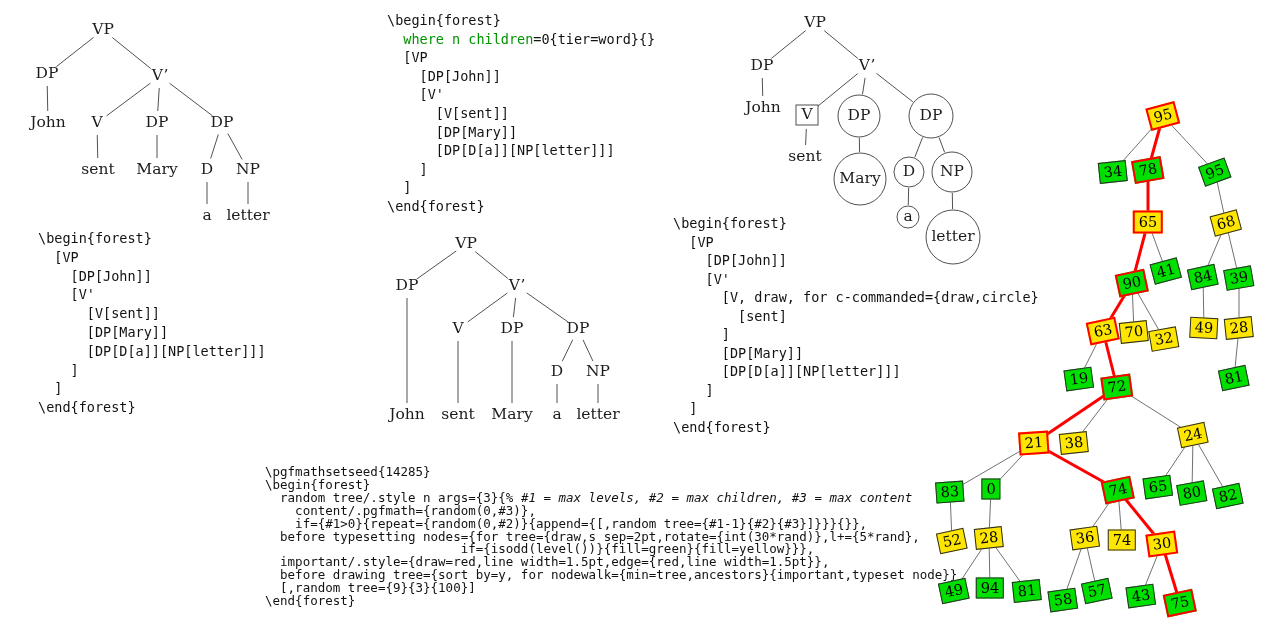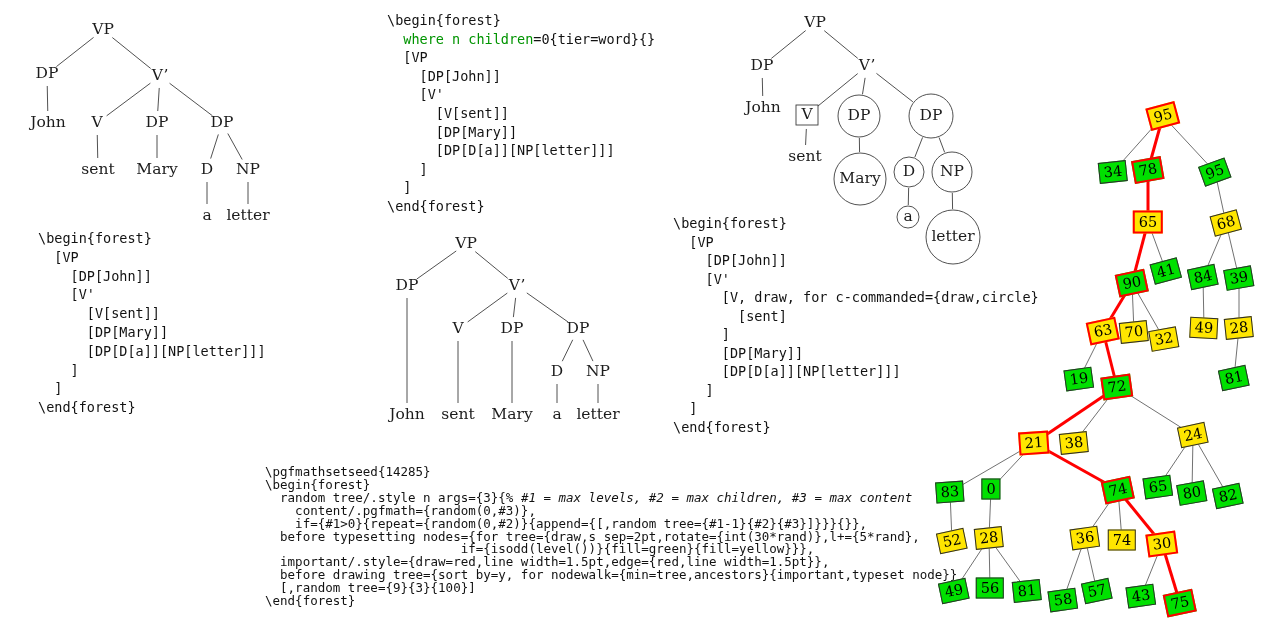--- a/index.html
+++ b/index.html
@@ -186,19 +186,19 @@
     <div class="rnode imp" style="left: 1118px; top: 490px; background: rgb(0, 224, 0); transform: translate(-50%, -50%) rotate(-12deg);">74</div>
     <div class="rnode" style="left: 1158px; top: 487px; background: rgb(0, 224, 0); transform: translate(-50%, -50%) rotate(-8deg);">65</div>
     <div class="rnode" style="left: 1192px; top: 493px; background: rgb(0, 224, 0); transform: translate(-50%, -50%) rotate(-10deg);">80</div>
     <div class="rnode" style="left: 1228px; top: 496px; background: rgb(0, 224, 0); transform: translate(-50%, -50%) rotate(-12deg);">82</div>
     <div class="rnode" style="left: 952px; top: 541px; background: rgb(255, 230, 0); transform: translate(-50%, -50%) rotate(-12deg);">52</div>
     <div class="rnode" style="left: 989px; top: 538px; background: rgb(255, 230, 0); transform: translate(-50%, -50%) rotate(-6deg);">28</div>
     <div class="rnode" style="left: 1085px; top: 538px; background: rgb(255, 230, 0); transform: translate(-50%, -50%) rotate(-8deg);">36</div>
     <div class="rnode" style="left: 1122px; top: 540px; background: rgb(255, 230, 0); transform: translate(-50%, -50%) rotate(0deg);">74</div>
     <div class="rnode imp" style="left: 1162px; top: 544px; background: rgb(255, 230, 0); transform: translate(-50%, -50%) rotate(-8deg);">30</div>
     <div class="rnode" style="left: 954px; top: 591px; background: rgb(0, 224, 0); transform: translate(-50%, -50%) rotate(-12deg);">49</div>
-    <div class="rnode" style="left: 990px; top: 588px; background: rgb(0, 224, 0); transform: translate(-50%, -50%) rotate(0deg);">56</div>
+    <div class="rnode" style="left: 990px; top: 588px; background: rgb(0, 224, 0); transform: translate(-50%, -50%) rotate(0deg);">94</div>
     <div class="rnode" style="left: 1027px; top: 591px; background: rgb(0, 224, 0); transform: translate(-50%, -50%) rotate(-6deg);">81</div>
     <div class="rnode" style="left: 1063px; top: 600px; background: rgb(0, 224, 0); transform: translate(-50%, -50%) rotate(-8deg);">58</div>
     <div class="rnode" style="left: 1097px; top: 591px; background: rgb(0, 224, 0); transform: translate(-50%, -50%) rotate(-12deg);">57</div>
     <div class="rnode" style="left: 1141px; top: 596px; background: rgb(0, 224, 0); transform: translate(-50%, -50%) rotate(-8deg);">43</div>
     <div class="rnode imp" style="left: 1180px; top: 603px; background: rgb(0, 224, 0); transform: translate(-50%, -50%) rotate(-12deg);">75</div>
   </div>
 
 </body></html>

